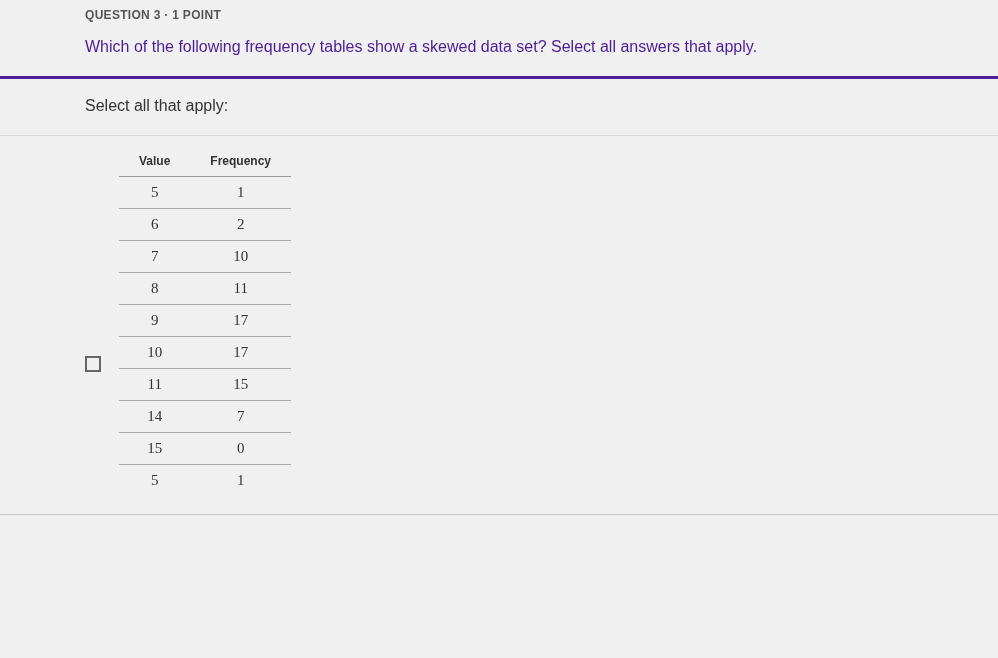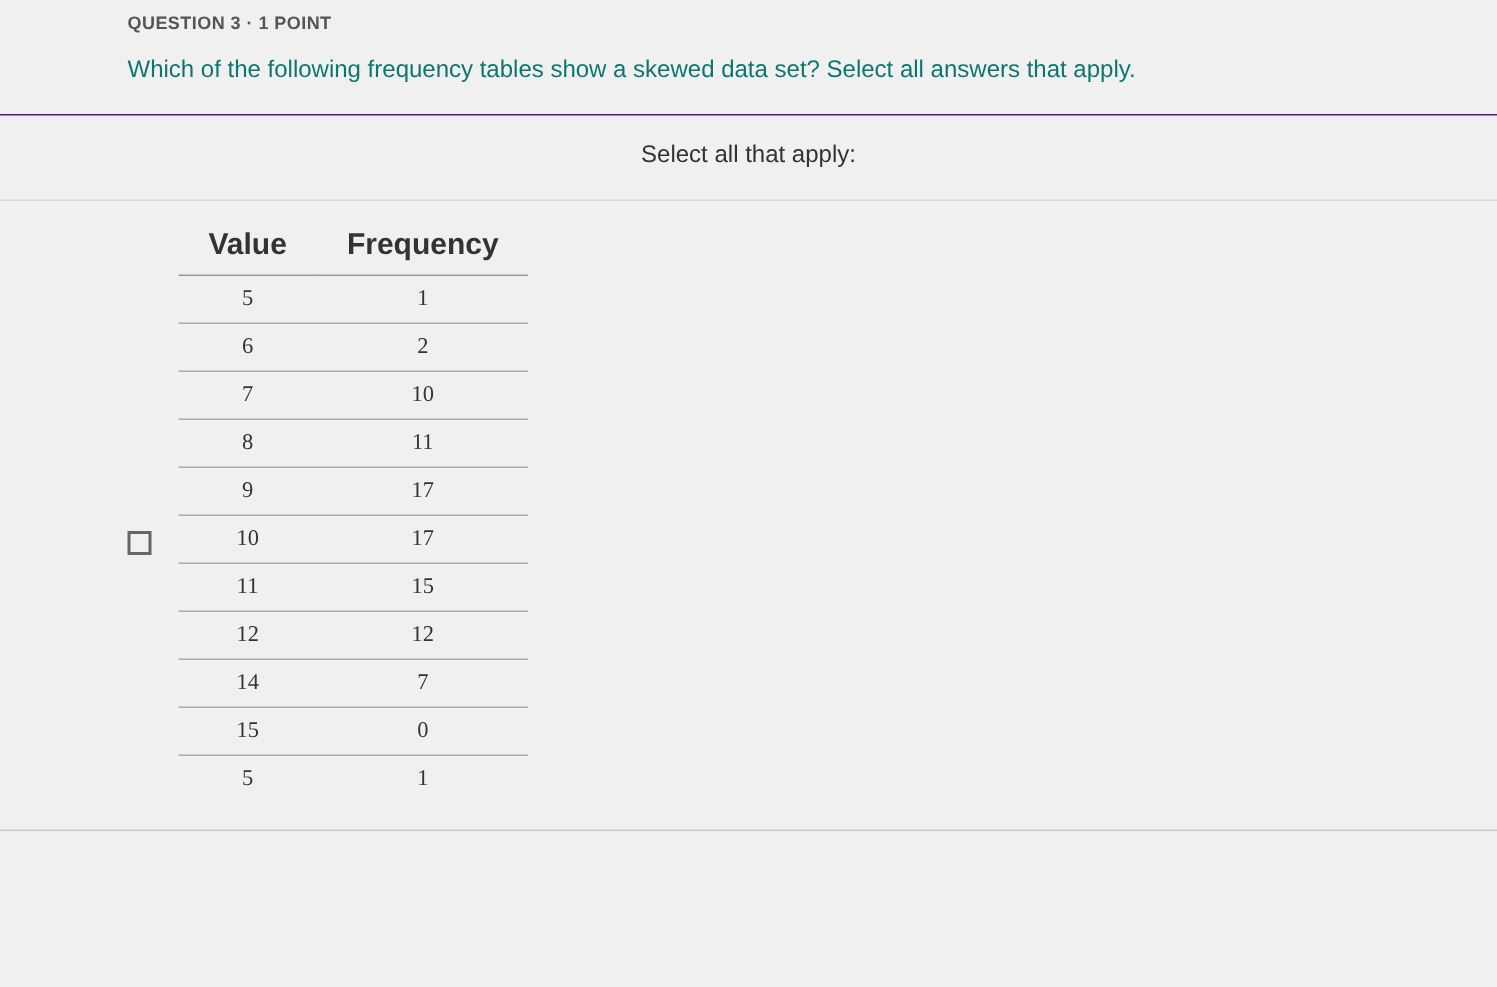--- a/index.html
+++ b/index.html
@@ -21,28 +21,27 @@
     .question-header {
       padding: 8px 85px 4px;
       font-size: 12px;
       font-weight: 600;
       color: #555;
       letter-spacing: 0.3px;
     }
     .question-text {
       padding: 12px 85px 20px;
       font-size: 16px;
-      color: #0f766e;
-      border-bottom: 1px solid #4c1d95;
+      color: #4c1d95;
+      border-bottom: 3px solid #4c1d95;
     }
     .instruction {
       padding: 18px 85px 20px;
       font-size: 16px;
       color: #333;
-      text-align: center;
     }
     .answer-area {
       padding: 10px 85px;
       display: flex;
       align-items: flex-start;
       gap: 18px;
       border-top: 1px solid #d8d8d8;
     }
     .checkbox-wrapper {
       padding-top: 210px;
@@ -53,21 +52,21 @@
       border: 2px solid #666;
       background: transparent;
       cursor: pointer;
     }
     .freq-table {
       border-collapse: collapse;
       margin-top: 0;
     }
     .freq-table th {
       font-weight: 600;
-      font-size: 20px;
+      font-size: 12px;
       color: #333;
       padding: 8px 20px 8px;
       text-align: center;
       border-bottom: 1px solid #999;
     }
     .freq-table td {
       font-family: Georgia, 'Times New Roman', serif;
       font-size: 15px;
       color: #333;
       padding: 7px 20px;
@@ -127,24 +126,20 @@
         </tr>
         <tr>
           <td>10</td>
           <td>17</td>
         </tr>
         <tr>
           <td>11</td>
           <td>15</td>
         </tr>
         <tr>
-          <td>12</td>
-          <td>12</td>
-        </tr>
-        <tr>
           <td>14</td>
           <td>7</td>
         </tr>
         <tr>
           <td>15</td>
           <td>0</td>
         </tr>
         <tr class="last-data">
           <td>5</td>
           <td>1</td>

